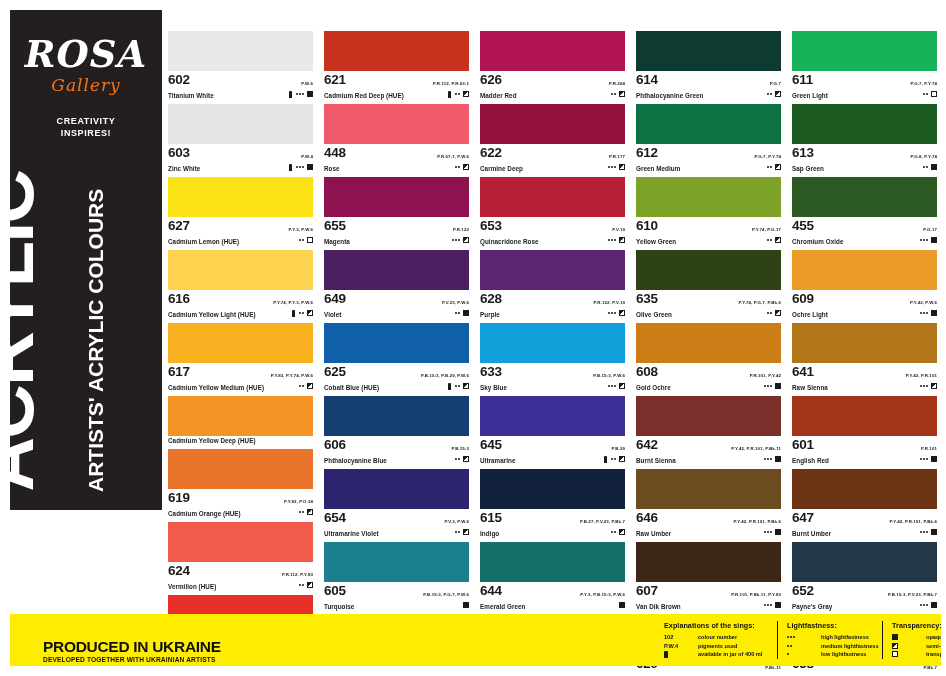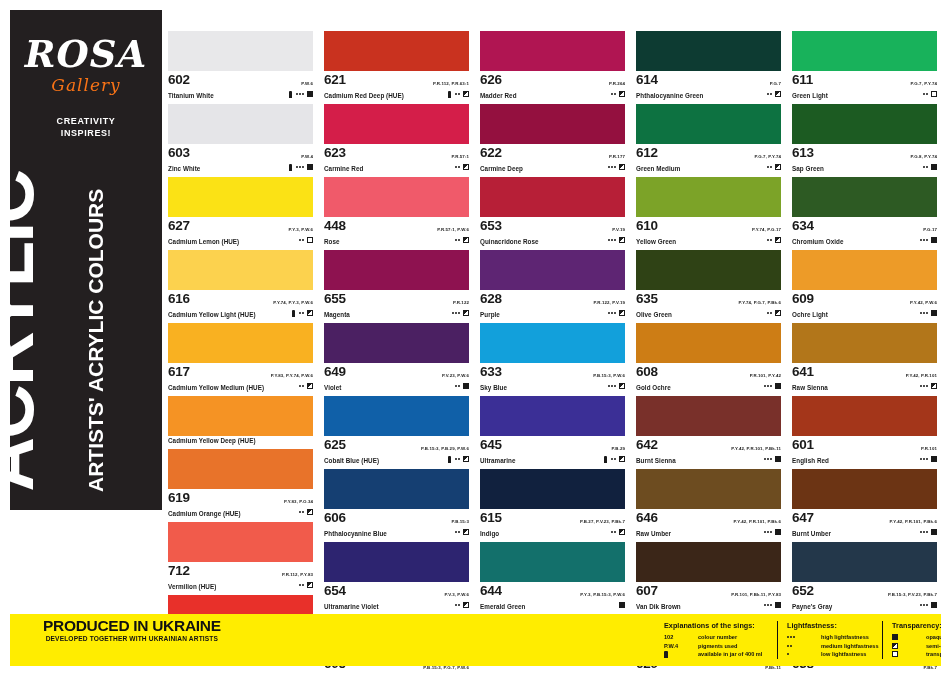--- a/index.html
+++ b/index.html
@@ -204,22 +204,21 @@
     left: 5px;
     bottom: 5px;
     width: 936px;
     height: 52px;
     background: #ffed00;
     overflow: hidden;
   }
   #produced {
     position: absolute;
     left: 33px;
-    top: 3px;
-    text-align: center;
+    top: 24px;
   }
   #produced-main {
     font-size: 15.5px;
     font-weight: bold;
     color: #111111;
     letter-spacing: -0.3px;
     line-height: 17px;
   }
   #produced-sub {
     font-size: 6.6px;
@@ -374,21 +373,21 @@
                   <i></i>
                 </span>
                 <span class="tr semi"></span>
               </span></span>
           </div>
           <div class="cname">Cadmium Orange (HUE)</div>
         </div>
         <div class="swatch">
           <div class="chip" style="background:#f15b4b"></div>
           <div class="meta">
-            <span class="code">712</span>
+            <span class="code">624</span>
             <span class="sigs"><span class="pigments">P.R.112, P.Y.83</span><span class="marks">
                 <span class="lf">
                   <i></i>
                   <i></i>
                 </span>
                 <span class="tr semi"></span>
               </span></span>
           </div>
           <div class="cname">Vermilion (HUE)</div>
         </div>
@@ -414,34 +413,20 @@
                 <span class="lf">
                   <i></i>
                   <i></i>
                 </span>
                 <span class="tr semi"></span>
               </span></span>
           </div>
           <div class="cname">Cadmium Red Deep (HUE)</div>
         </div>
         <div class="swatch">
-          <div class="chip" style="background:#d41e49"></div>
-          <div class="meta">
-            <span class="code">623</span>
-            <span class="sigs"><span class="pigments">P.R.57:1</span><span class="marks">
-                <span class="lf">
-                  <i></i>
-                  <i></i>
-                </span>
-                <span class="tr semi"></span>
-              </span></span>
-          </div>
-          <div class="cname">Carmine Red</div>
-        </div>
-        <div class="swatch">
           <div class="chip" style="background:#f05a6a"></div>
           <div class="meta">
             <span class="code">448</span>
             <span class="sigs"><span class="pigments">P.R.57:1, P.W.6</span><span class="marks">
                 <span class="lf">
                   <i></i>
                   <i></i>
                 </span>
                 <span class="tr semi"></span>
               </span></span>
@@ -799,21 +784,21 @@
                   <i></i>
                 </span>
                 <span class="tr opaque"></span>
               </span></span>
           </div>
           <div class="cname">Sap Green</div>
         </div>
         <div class="swatch">
           <div class="chip" style="background:#2d5a23"></div>
           <div class="meta">
-            <span class="code">634</span>
+            <span class="code">455</span>
             <span class="sigs"><span class="pigments">P.G.17</span><span class="marks">
                 <span class="lf">
                   <i></i>
                   <i></i>
                   <i></i>
                 </span>
                 <span class="tr opaque"></span>
               </span></span>
           </div>
           <div class="cname">Chromium Oxide</div>

